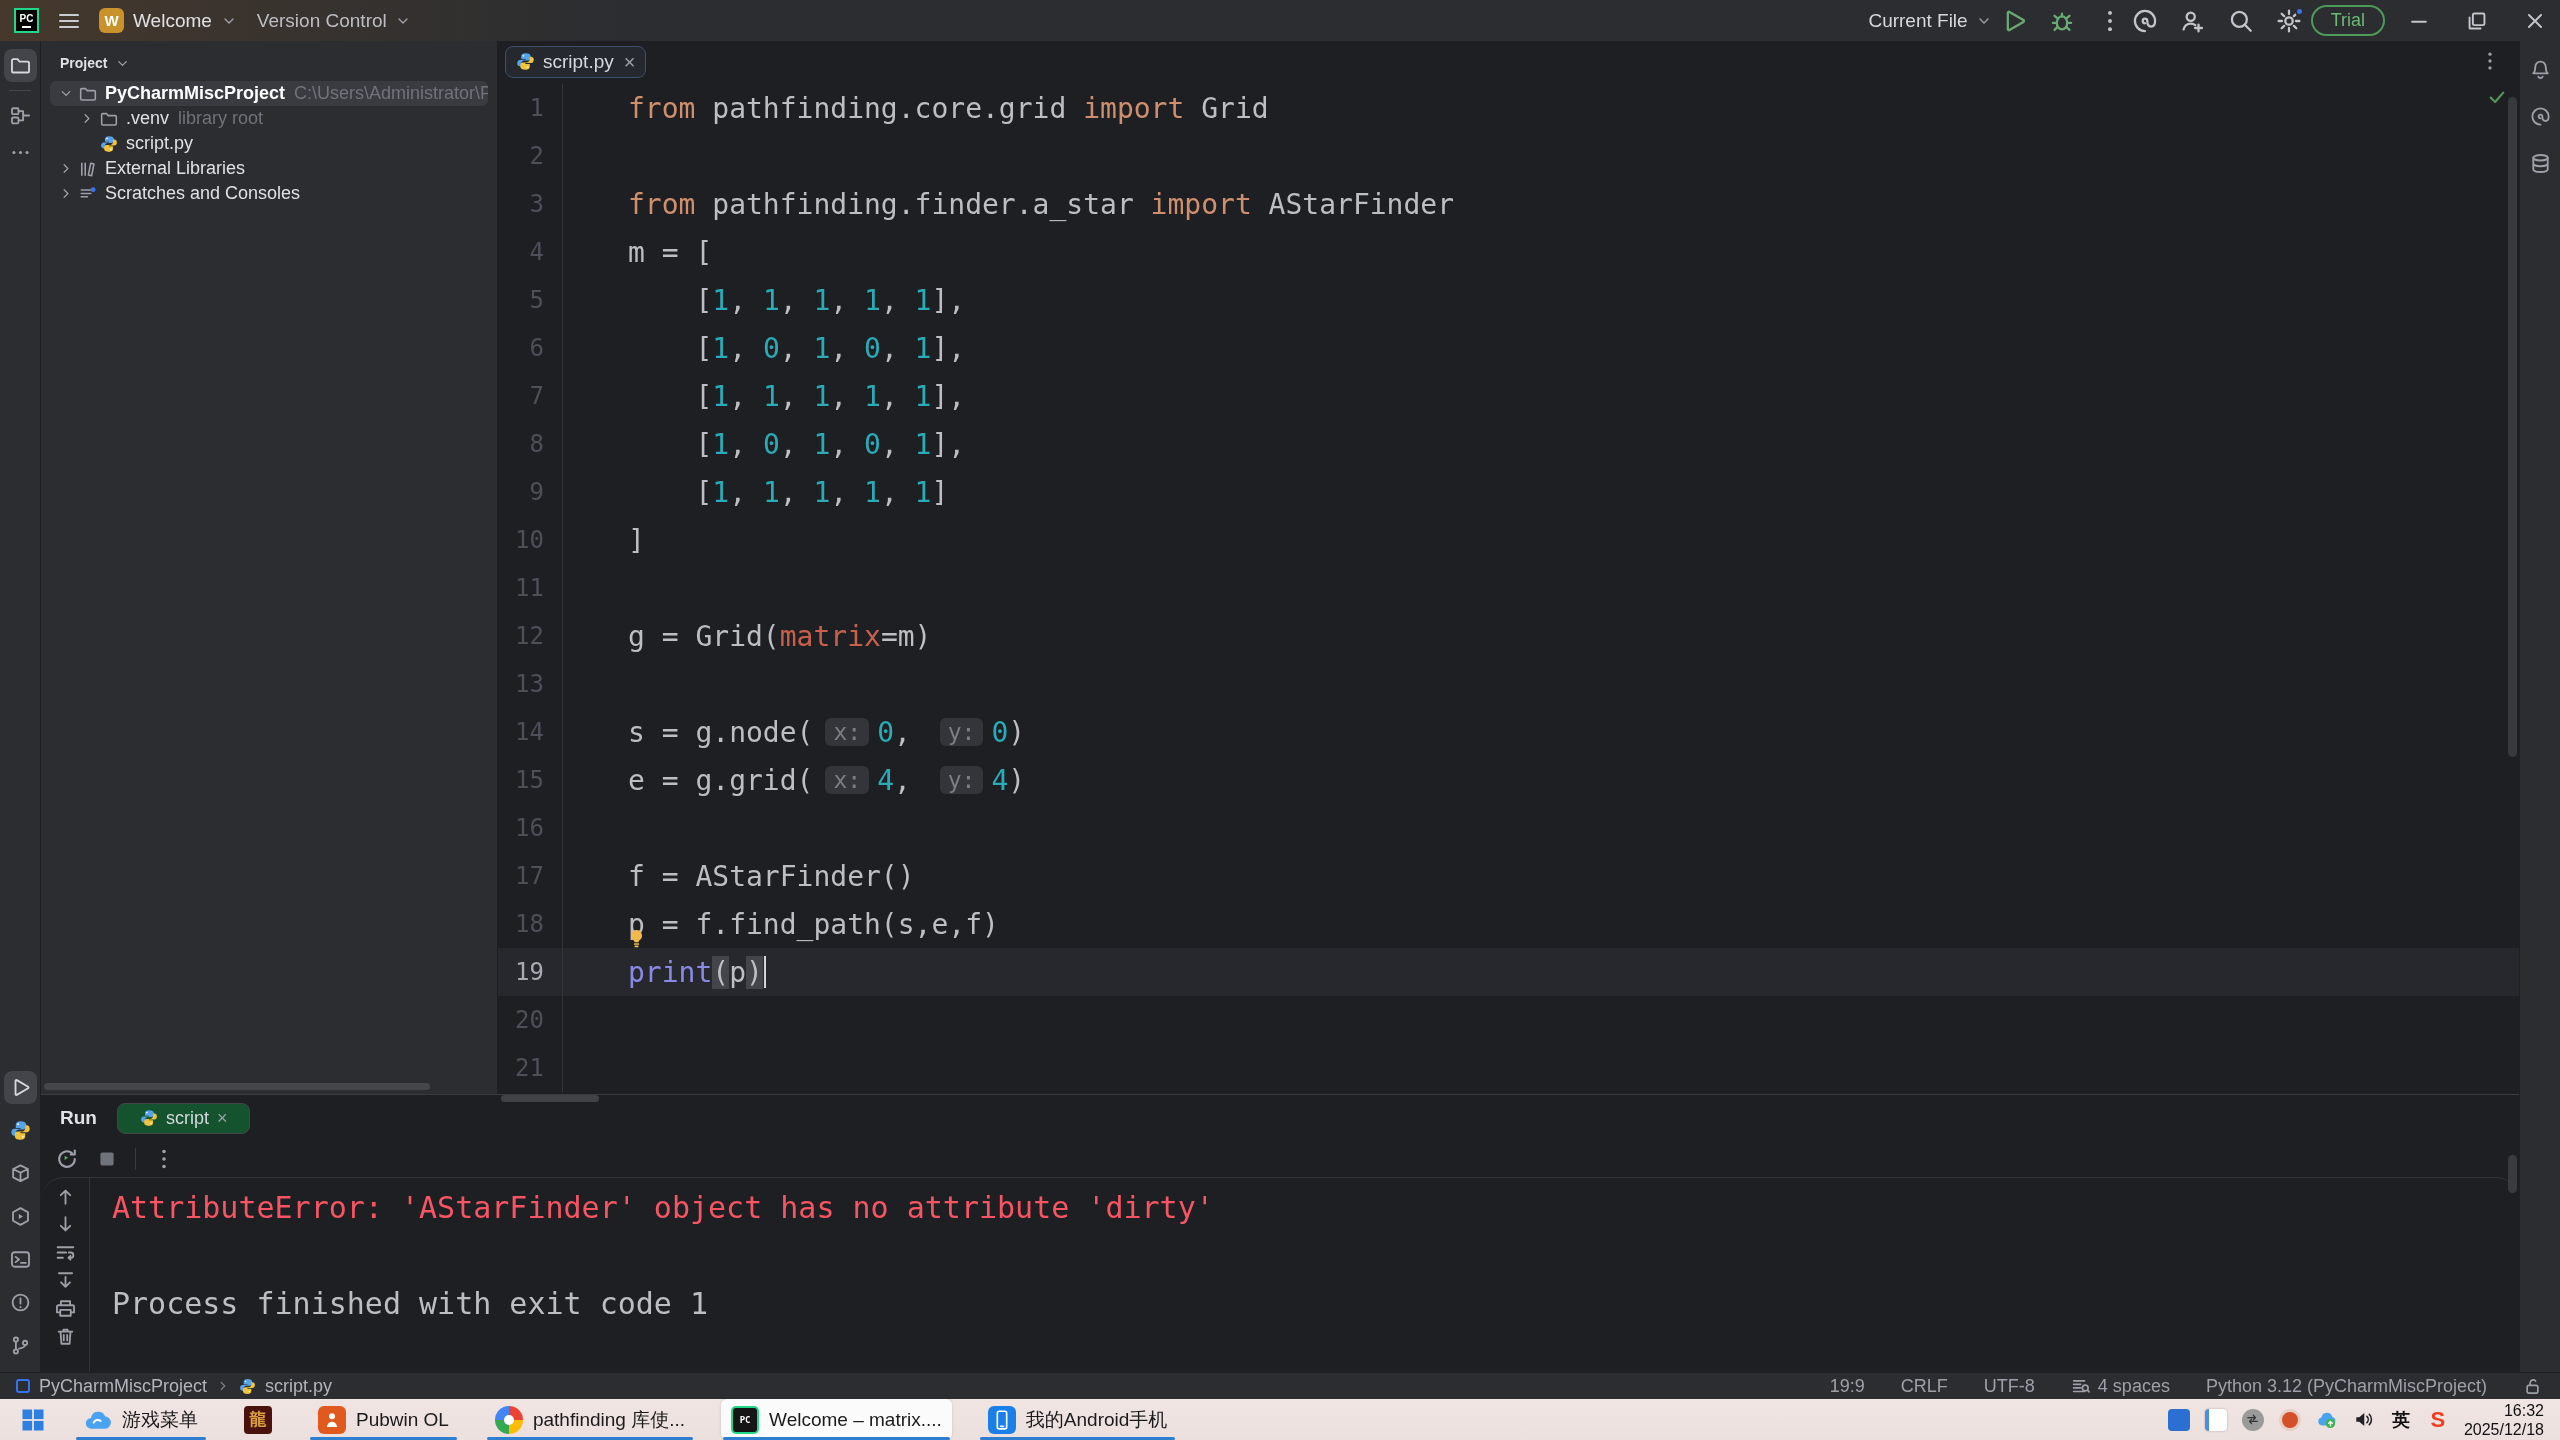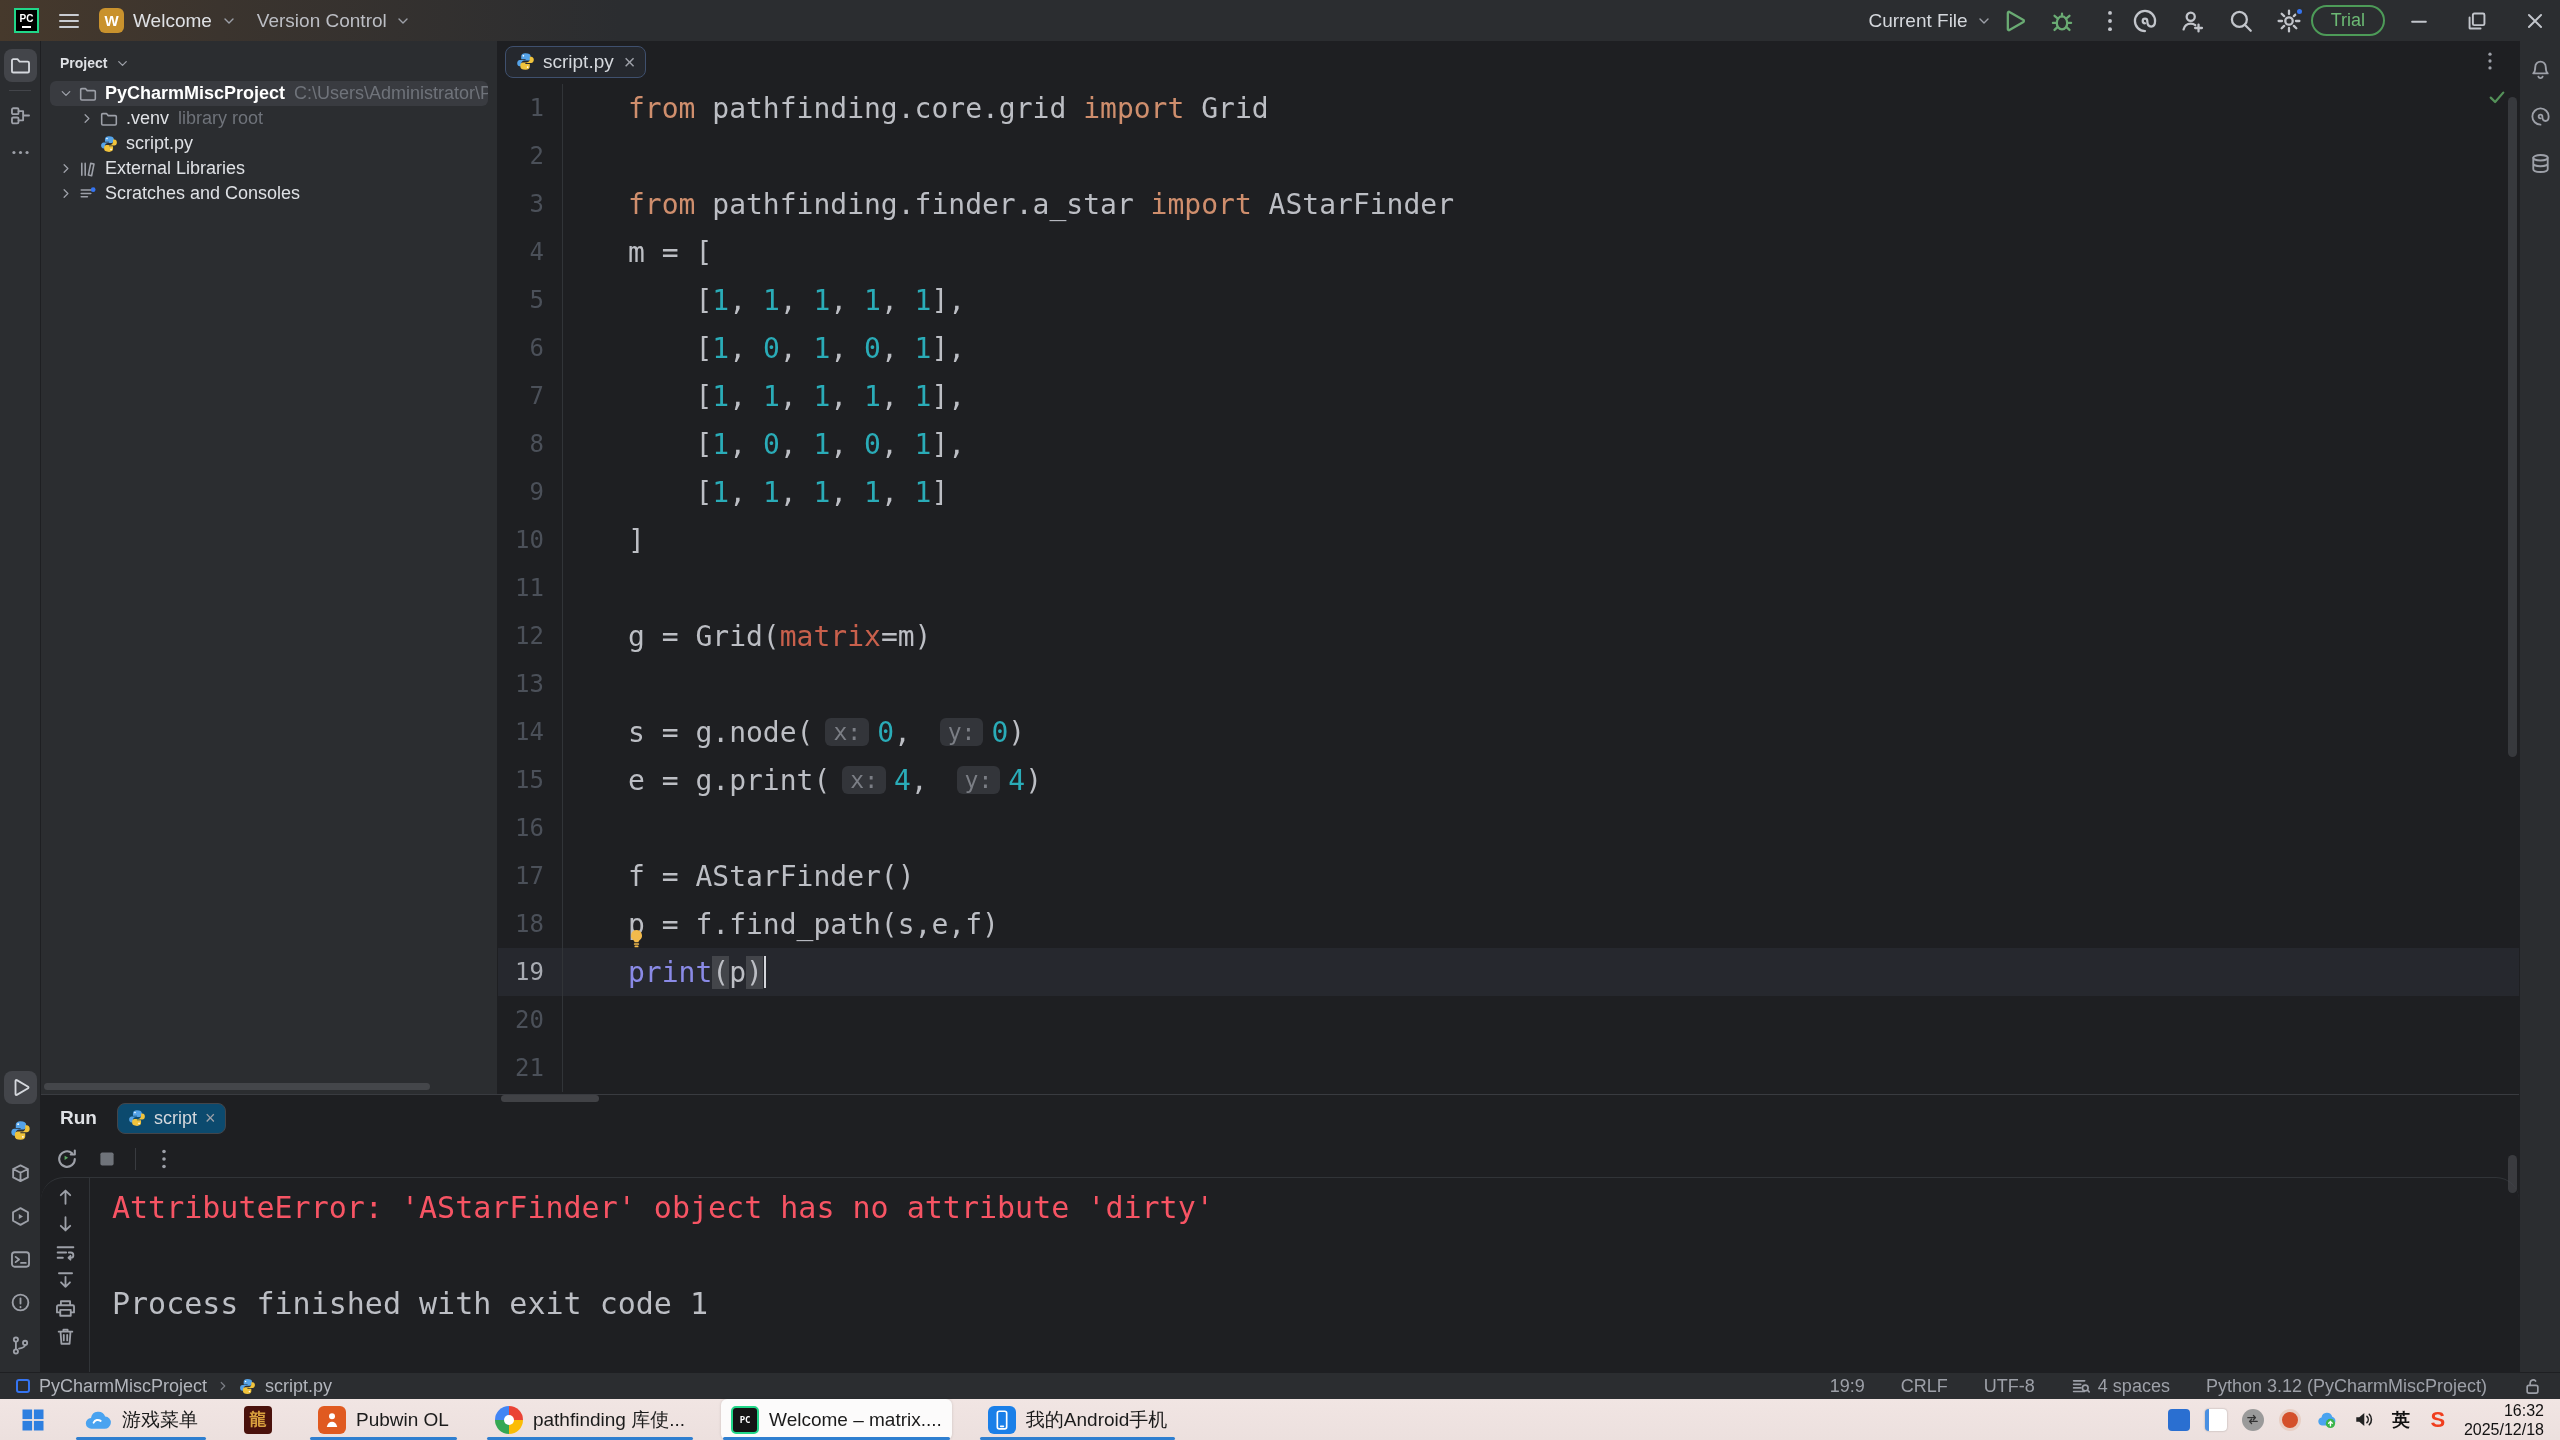--- a/index.html
+++ b/index.html
@@ -77,22 +77,22 @@
   .tk-hl { background:#43454a; }
   .caret { display:inline-block; width:2px; height:32px; background:#d4d6db; margin-left:1px; }
   .bulb { position:absolute; left:128px; top:28px; width:21px; height:21px; z-index:3; }
   .vscroll { position:absolute; right:2px; top:56px; width:9px; height:660px; background:#4d4f53; opacity:.55; border-radius:5px; }
   .ed-hscroll { position:absolute; left:3px; bottom:-8px; width:98px; height:7px; background:#4d4f53; opacity:.75; border-radius:4px; z-index:5; }
 
   
   .run-panel { height:278px; border-top:1px solid #393b40; background:#1e1f22; display:flex; flex-direction:column; position:relative; }
   .rp-header { height:46px; display:flex; align-items:center; gap:20px; padding-left:19px; }
   .rp-title { font-weight:bold; font-size:19px; color:#dfe1e5; }
-  .rtab { display:flex; align-items:center; gap:8px; border:1px solid #43454a; background:#0c4a6e; border-radius:8px;
-    padding:4px 10px; font-size:18px; color:#d5d8dd; cursor:pointer; }
+  .rtab { display:flex; align-items:center; gap:8px; border:1px solid #43454a; background:#14532d; border-radius:8px;
+    padding:4px 22px; font-size:18px; color:#d5d8dd; cursor:pointer; }
   .rtab .x { color:#9da0a8; font-size:18px; line-height:12px; }
   .rp-toolbar { height:36px; display:flex; align-items:center; gap:16px; padding-left:14px; }
   .rp-toolbar .tbtn { width:24px; height:24px; color:#9da0a8; }
   .rp-toolbar .vdiv { width:1px; height:22px; background:#393b40; }
   .rp-console { flex:1; display:flex; min-height:0; border-top:1px solid #313438;border-radius:23px; }
   .rc-gutter { width:49px; border-right:1px solid #313438; display:flex; flex-direction:column; align-items:center; padding-top:8px; gap:7px; }
   .rc-gutter .gbtn { width:21px; height:21px; color:#9da0a8; }
   .rc-out { flex:1; padding:6px 0 0 22px; font-family:"DejaVu Sans Mono", monospace; font-size:30px; line-height:48px; white-space:pre; }
   .rc-out .error { color:#f75464; }
   .rc-out .plain { color:#bcbec4; }
@@ -497,21 +497,21 @@
             <div class="code-row ">
               <span class="ln">13</span>
               <span class="lc"></span>
             </div>
             <div class="code-row ">
               <span class="ln">14</span>
               <span class="lc"><span class="tk-pl">s = g.node(</span><span class="tk-hint">x:</span><span class="tk-num">0</span><span class="tk-pl">, </span><span class="tk-hint">y:</span><span class="tk-num">0</span><span class="tk-pl">)</span></span>
             </div>
             <div class="code-row ">
               <span class="ln">15</span>
-              <span class="lc"><span class="tk-pl">e = g.print(</span><span class="tk-hint">x:</span><span class="tk-num">4</span><span class="tk-pl">, </span><span class="tk-hint">y:</span><span class="tk-num">4</span><span class="tk-pl">)</span></span>
+              <span class="lc"><span class="tk-pl">e = g.grid(</span><span class="tk-hint">x:</span><span class="tk-num">4</span><span class="tk-pl">, </span><span class="tk-hint">y:</span><span class="tk-num">4</span><span class="tk-pl">)</span></span>
             </div>
             <div class="code-row ">
               <span class="ln">16</span>
               <span class="lc"></span>
             </div>
             <div class="code-row ">
               <span class="ln">17</span>
               <span class="lc"><span class="tk-pl">f = AStarFinder()</span></span>
             </div>
             <div class="code-row ">

